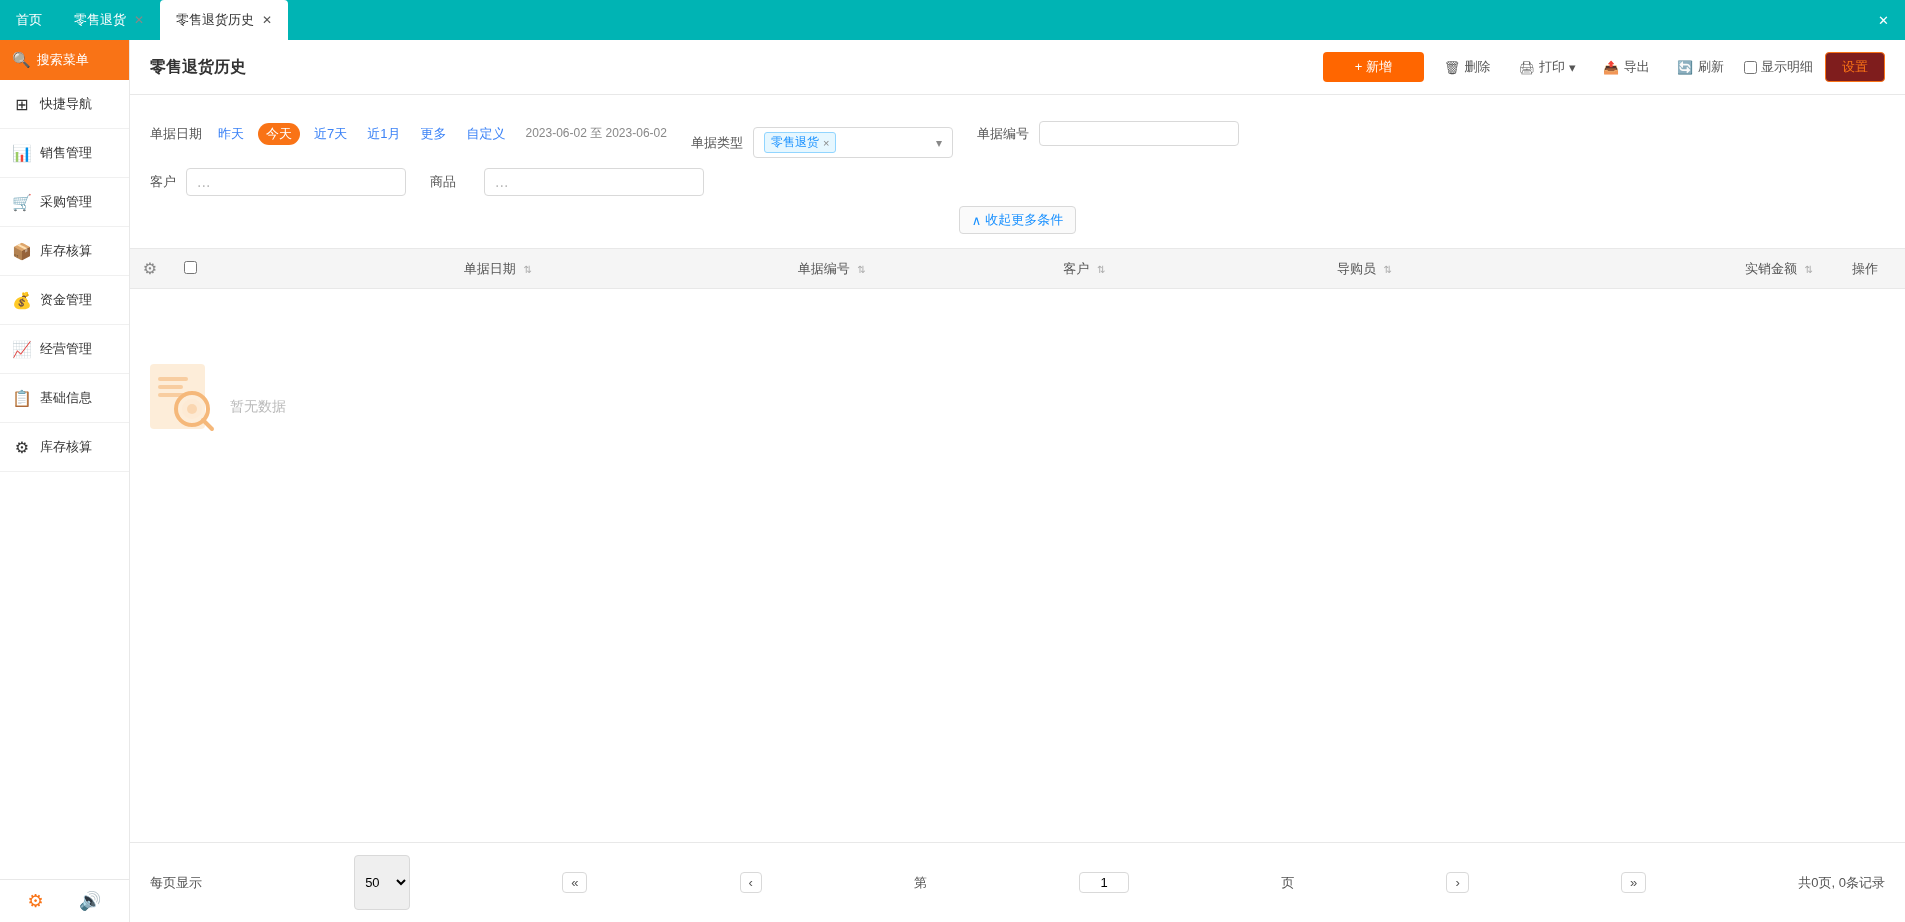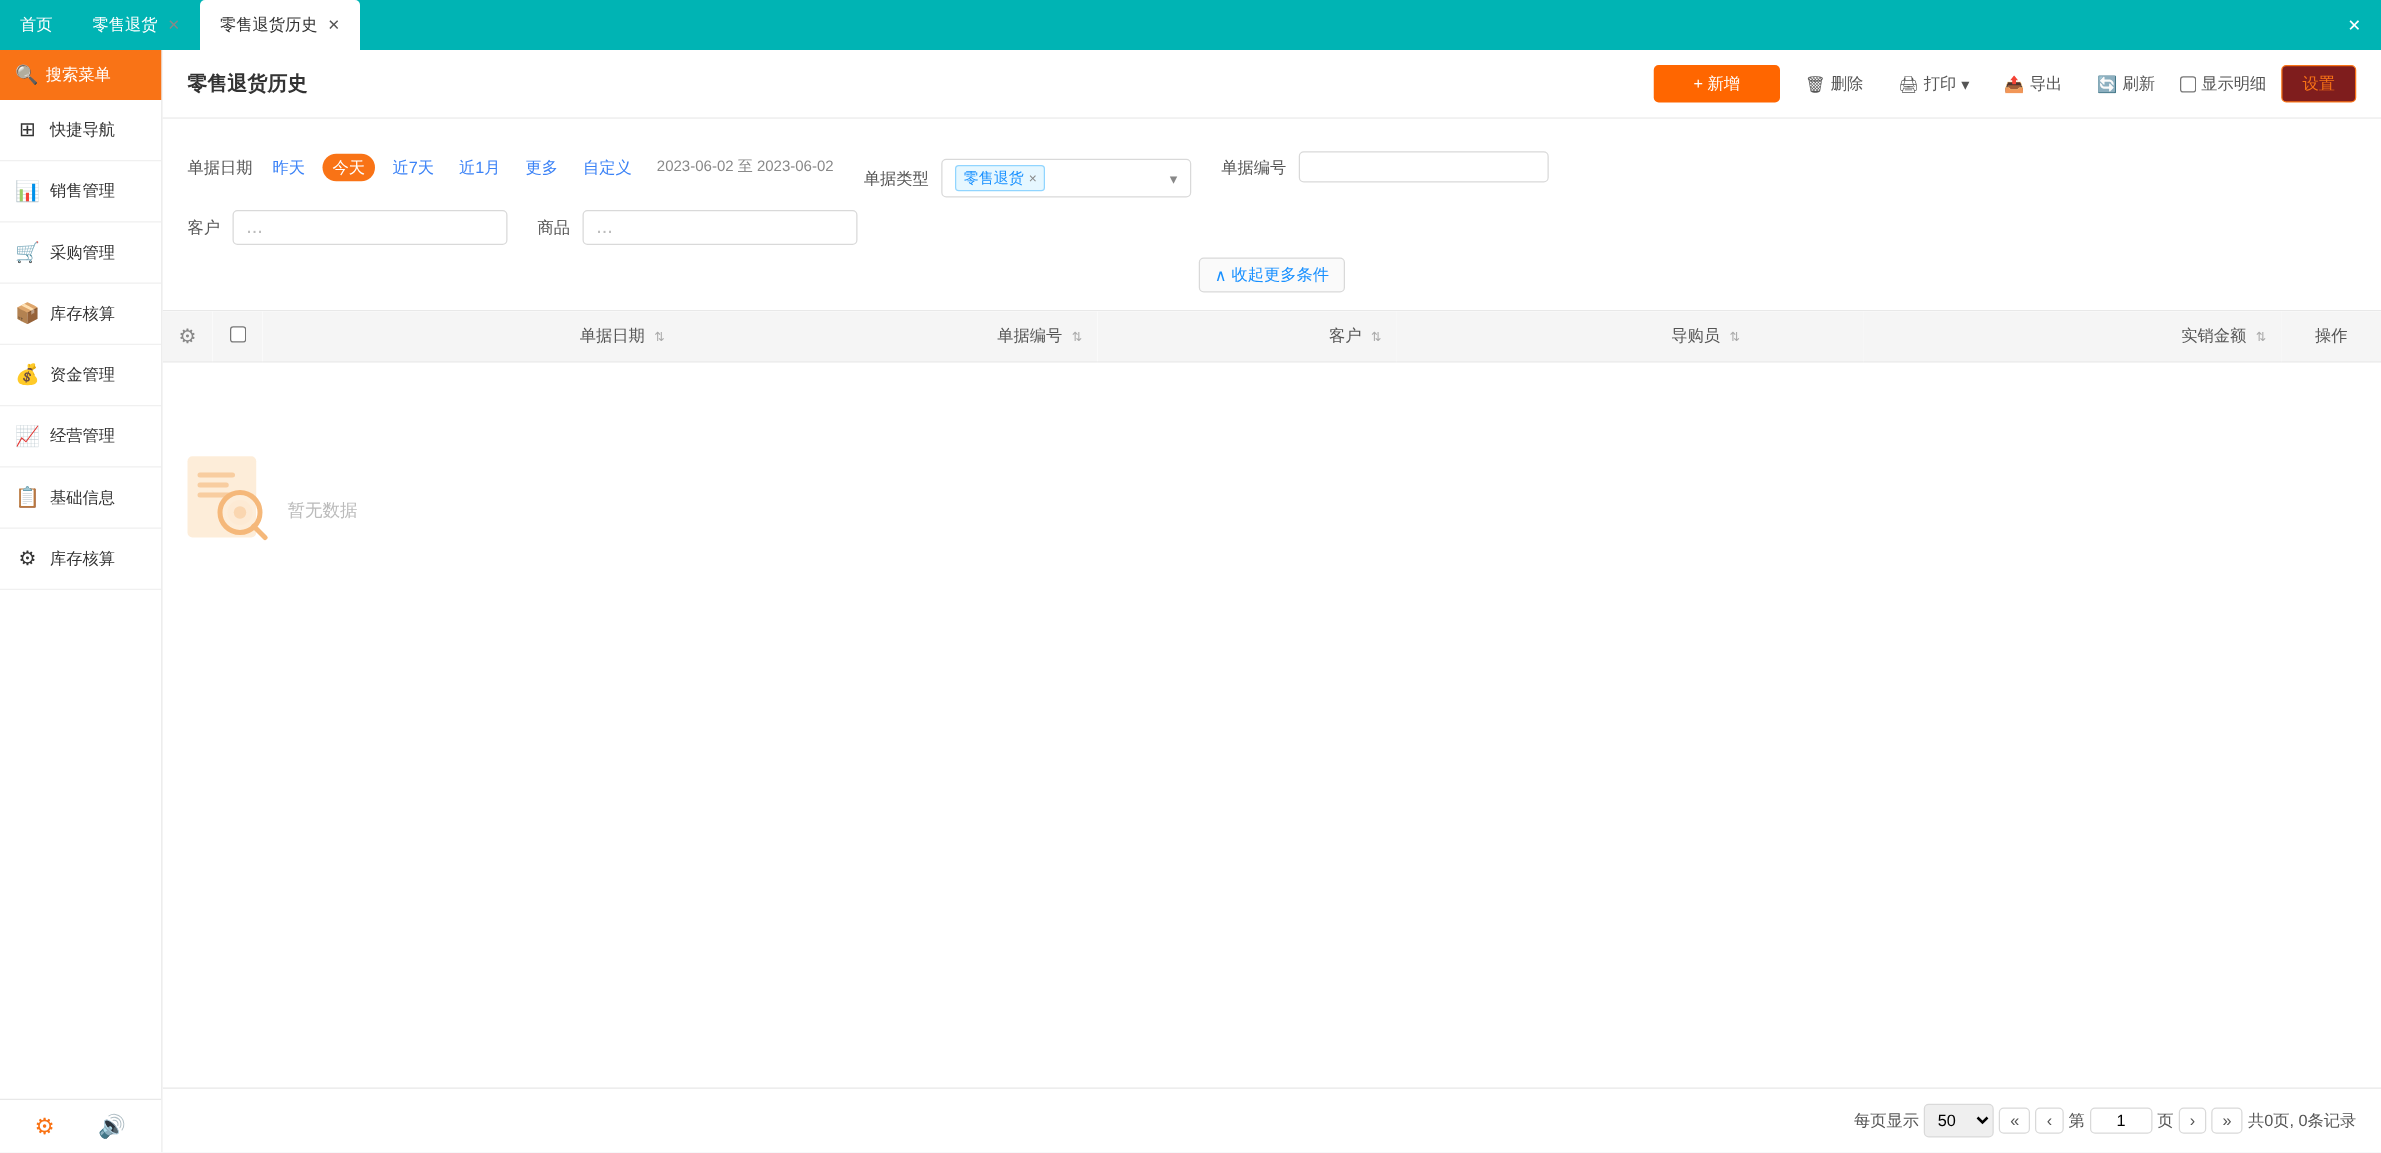--- a/index.html
+++ b/index.html
@@ -120,26 +120,26 @@
 
     
     .empty-state {
       flex: 1; display: flex; flex-direction: row; align-items: center;
       padding: 60px 0;
     }
     .empty-text { color: #bbb; font-size: 14px; }
 
     
     .pagination {
-      display: flex; align-items: center; justify-content: flex-end;
+      display: flex; align-items: center; justify-content: space-between;
       padding: 12px 20px; border-top: 1px solid #e8e8e8; background: #fff;
-      flex-shrink: 0; gap: 4px; font-size: 13px; color: #555;
+      flex-shrink: 0; gap: 16px; font-size: 13px; color: #555;
     }
     .pagination-select {
-      border: 1px solid #d9d9d9; border-radius: 4px; padding: 4px 6px; font-size: 13px;
+      border: 1px solid #d9d9d9; border-radius: 4px; padding: 18px 6px; font-size: 13px;
     }
     .page-nav-btn {
       border: 1px solid #d9d9d9; border-radius: 4px; padding: 2px 8px;
       background: #fff; cursor: pointer; color: #555; font-size: 13px;
     }
     .page-input {
       border: 1px solid #d9d9d9; border-radius: 4px; padding: 2px 6px;
       width: 50px; text-align: center; font-size: 13px; outline: none;
     }
 
@@ -278,21 +278,21 @@
 
       <div class="filter-row">
 
         <div style="display:flex;align-items:center;gap:10px;">
           <span class="filter-label">客户</span>
           <div class="filter-type-select" style="min-width:220px;">
             <span class="filter-ellipsis">...</span>
           </div>
         </div>
 
-        <div style="display:flex;align-items:center;gap:10px;">
+        <div style="display:flex;align-items:center;gap:28px;">
           <span class="filter-label">商品</span>
           <div class="filter-type-select" style="min-width:220px;">
             <span class="filter-ellipsis">...</span>
           </div>
         </div>
       </div>
 
       <div style="display:flex;justify-content:center;margin-top:4px;">
         <div class="collapse-btn">
           <span>∧</span>

